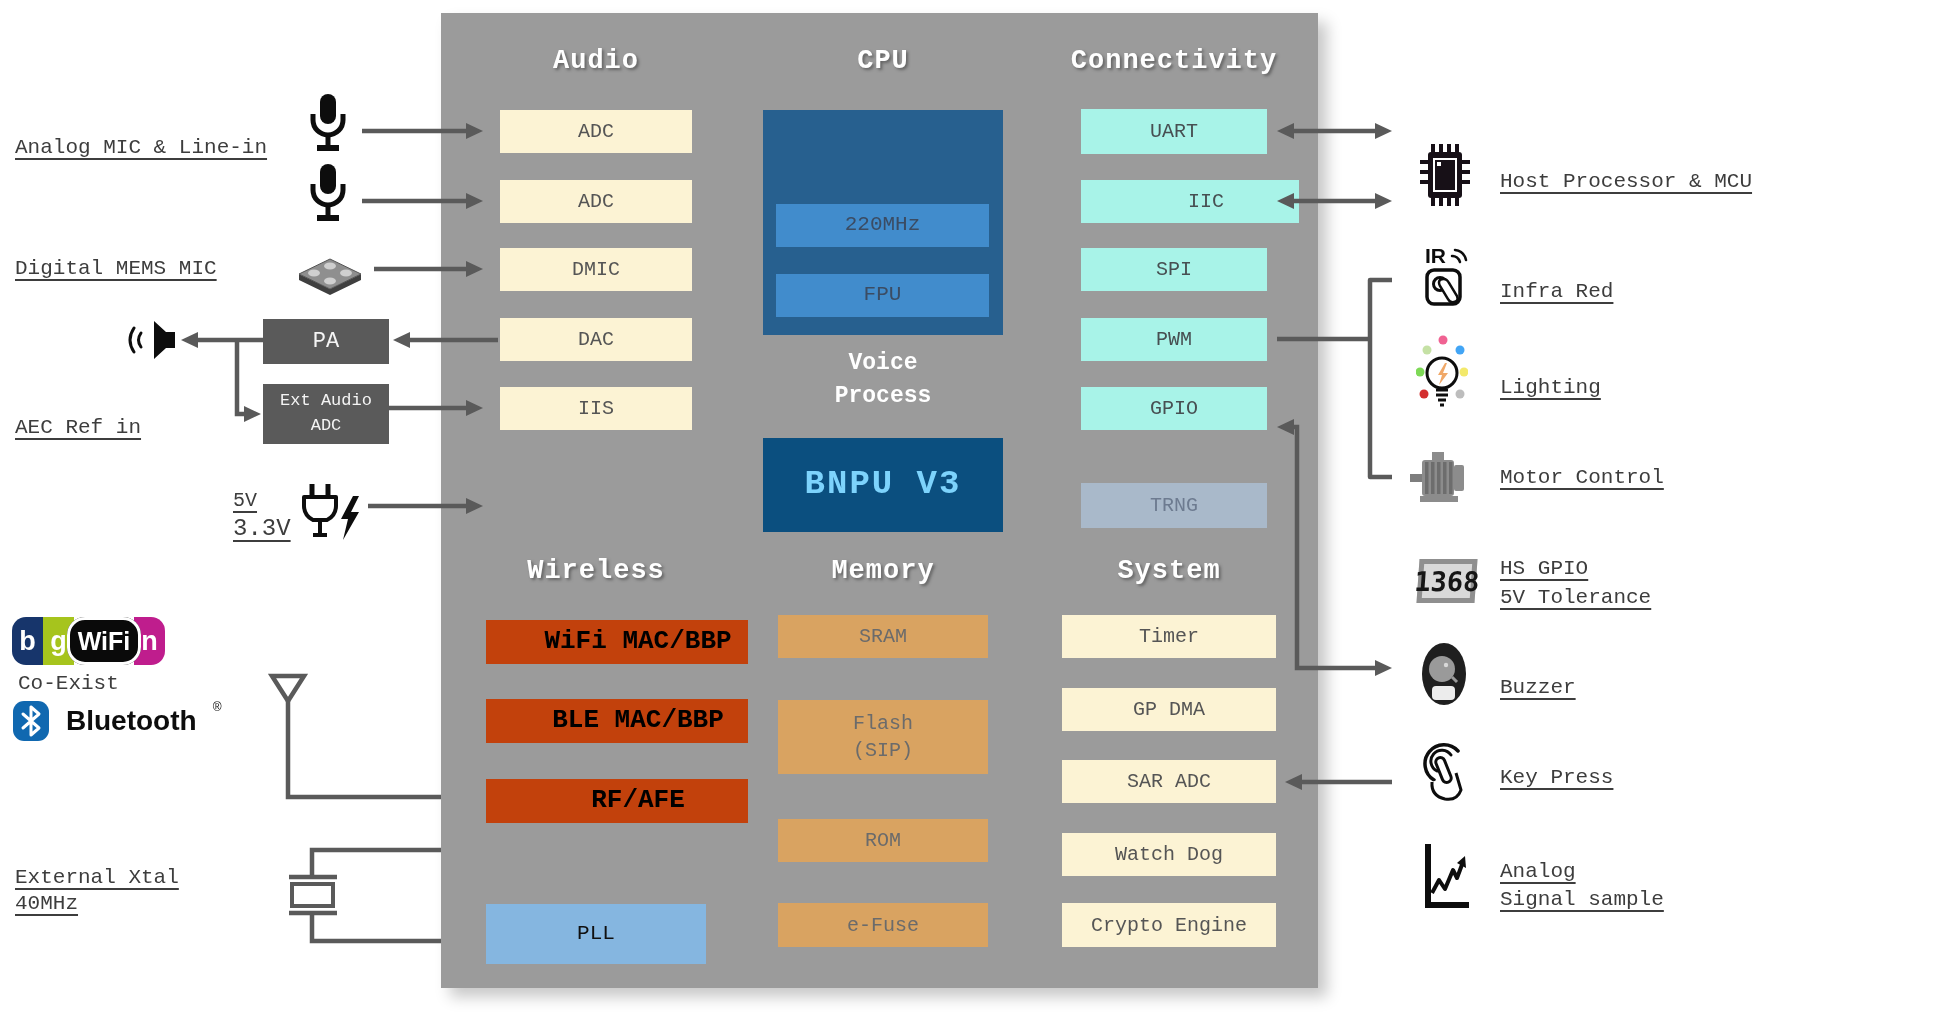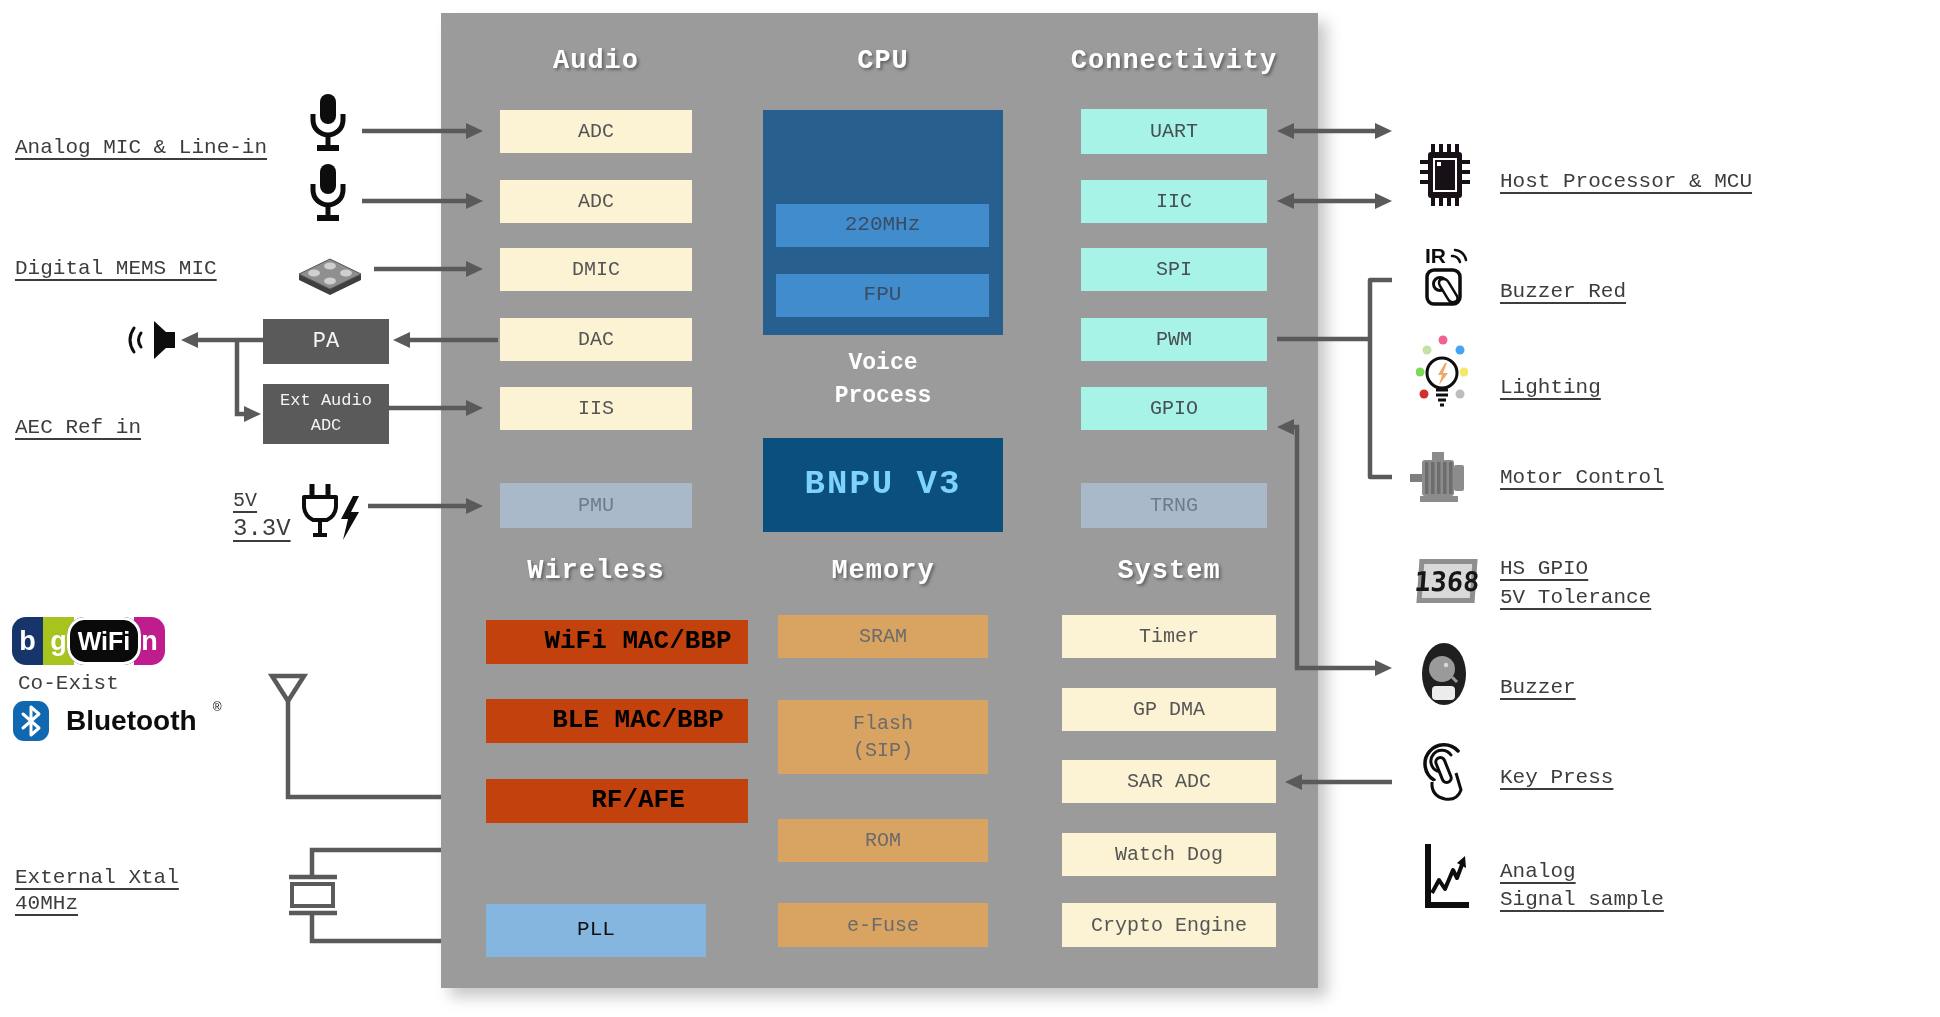--- a/index.html
+++ b/index.html
@@ -59,44 +59,43 @@
   <div class="title" style="left:1042px;top:46px;width:264px;">Connectivity</div>
   <div class="title" style="left:486px;top:556px;width:220px;">Wireless</div>
   <div class="title" style="left:783px;top:556px;width:200px;">Memory</div>
   <div class="title" style="left:1067px;top:556px;width:204px;">System</div>
 
   <div class="bx cream" style="left:500px;top:110px;width:192px;height:43px;">ADC</div>
   <div class="bx cream" style="left:500px;top:180px;width:192px;height:43px;">ADC</div>
   <div class="bx cream" style="left:500px;top:248px;width:192px;height:43px;">DMIC</div>
   <div class="bx cream" style="left:500px;top:318px;width:192px;height:43px;">DAC</div>
   <div class="bx cream" style="left:500px;top:387px;width:192px;height:43px;">IIS</div>
-  <div class="bx slate" style="left:500px;top:483px;width:192px;height:45px;">PMU</div>
 
   <div class="bx cyanb" style="left:486px;top:620px;width:220px;height:44px;">WiFi MAC/BBP</div>
   <div class="bx cyanb" style="left:486px;top:699px;width:220px;height:44px;">BLE MAC/BBP</div>
   <div class="bx cyanb" style="left:486px;top:779px;width:220px;height:44px;">RF/AFE</div>
-  <div class="bx blue" style="left:486px;top:904px;width:220px;height:53px;">PLL</div>
+  <div class="bx blue" style="left:486px;top:904px;width:220px;height:60px;">PLL</div>
 
   <div class="bx cpuouter" style="left:763px;top:110px;width:240px;height:225px;"></div>
   <div class="bx cpuinner" style="left:776px;top:204px;width:213px;height:43px;">220MHz</div>
   <div class="bx cpuinner" style="left:776px;top:274px;width:213px;height:43px;">FPU</div>
   <div class="voice" style="left:763px;top:350px;width:240px;">Voice</div>
   <div class="voice" style="left:763px;top:383px;width:240px;">Process</div>
   <div class="bx bnpu" style="left:763px;top:438px;width:240px;height:94px;">BNPU V3</div>
 
   <div class="bx tan" style="left:778px;top:615px;width:210px;height:43px;">SRAM</div>
   <div class="bx tan" style="left:778px;top:700px;width:210px;height:74px;flex-direction:column;">
     <span>Flash</span>
     <span>(SIP)</span>
   </div>
   <div class="bx tan" style="left:778px;top:819px;width:210px;height:43px;">ROM</div>
   <div class="bx tan" style="left:778px;top:903px;width:210px;height:44px;">e-Fuse</div>
 
   <div class="bx cyan" style="left:1081px;top:109px;width:186px;height:45px;">UART</div>
-  <div class="bx cyan" style="left:1081px;top:180px;width:186px;height:43px;">IIC</div>
+  <div class="bx cyan" style="left:1081px;top:180px;width:186px;height:43px;padding-left:32px;">IIC</div>
   <div class="bx cyan" style="left:1081px;top:248px;width:186px;height:43px;">SPI</div>
   <div class="bx cyan" style="left:1081px;top:318px;width:186px;height:43px;">PWM</div>
   <div class="bx cyan" style="left:1081px;top:387px;width:186px;height:43px;">GPIO</div>
   <div class="bx slate" style="left:1081px;top:483px;width:186px;height:45px;">TRNG</div>
 
   <div class="bx cream" style="left:1062px;top:615px;width:214px;height:43px;">Timer</div>
   <div class="bx cream" style="left:1062px;top:688px;width:214px;height:43px;">GP DMA</div>
   <div class="bx cream" style="left:1062px;top:760px;width:214px;height:43px;">SAR ADC</div>
   <div class="bx cream" style="left:1062px;top:833px;width:214px;height:43px;">Watch Dog</div>
   <div class="bx cream" style="left:1062px;top:903px;width:214px;height:44px;">Crypto Engine</div>
@@ -159,21 +158,21 @@
   <svg class="icon" style="left:291px;top:482px;" width="76" height="66" viewBox="0 0 76 66">
     <line x1="21" y1="2" x2="21" y2="14" stroke="#0d0d0d" stroke-width="5"></line>
     <line x1="37" y1="2" x2="37" y2="14" stroke="#0d0d0d" stroke-width="5"></line>
     <path d="M13,15 H45 V24 a16,16 0 0 1 -9,14 h-14 a16,16 0 0 1 -9,-14 Z" stroke="#0d0d0d" stroke-width="4" fill="none" stroke-linejoin="round"></path>
     <line x1="29" y1="39" x2="29" y2="52" stroke="#0d0d0d" stroke-width="4"></line>
     <line x1="22" y1="53" x2="36" y2="53" stroke="#0d0d0d" stroke-width="4"></line>
     <polygon points="62,14 50,37 57,37 52,58 68,30 60,30 68,14" fill="#0d0d0d"></polygon>
   </svg>
 
   <div class="lbl u" style="left:1500px;top:170px;">Host Processor &amp; MCU</div>
-  <div class="lbl u" style="left:1500px;top:280px;">Buzzer Red</div>
+  <div class="lbl u" style="left:1500px;top:280px;">Infra Red</div>
   <div class="lbl u" style="left:1500px;top:376px;">Lighting</div>
   <div class="lbl u" style="left:1500px;top:466px;">Motor Control</div>
   <div class="lbl u" style="left:1500px;top:557px;">HS GPIO</div>
   <div class="lbl u" style="left:1500px;top:586px;">5V Tolerance</div>
   <div class="lbl u" style="left:1500px;top:676px;">Buzzer</div>
   <div class="lbl u" style="left:1500px;top:766px;">Key Press</div>
   <div class="lbl u" style="left:1500px;top:860px;">Analog</div>
   <div class="lbl u" style="left:1500px;top:888px;">Signal sample</div>
 
   <svg class="icon" style="left:1418px;top:140px;" width="54" height="70" viewBox="0 0 54 70">

